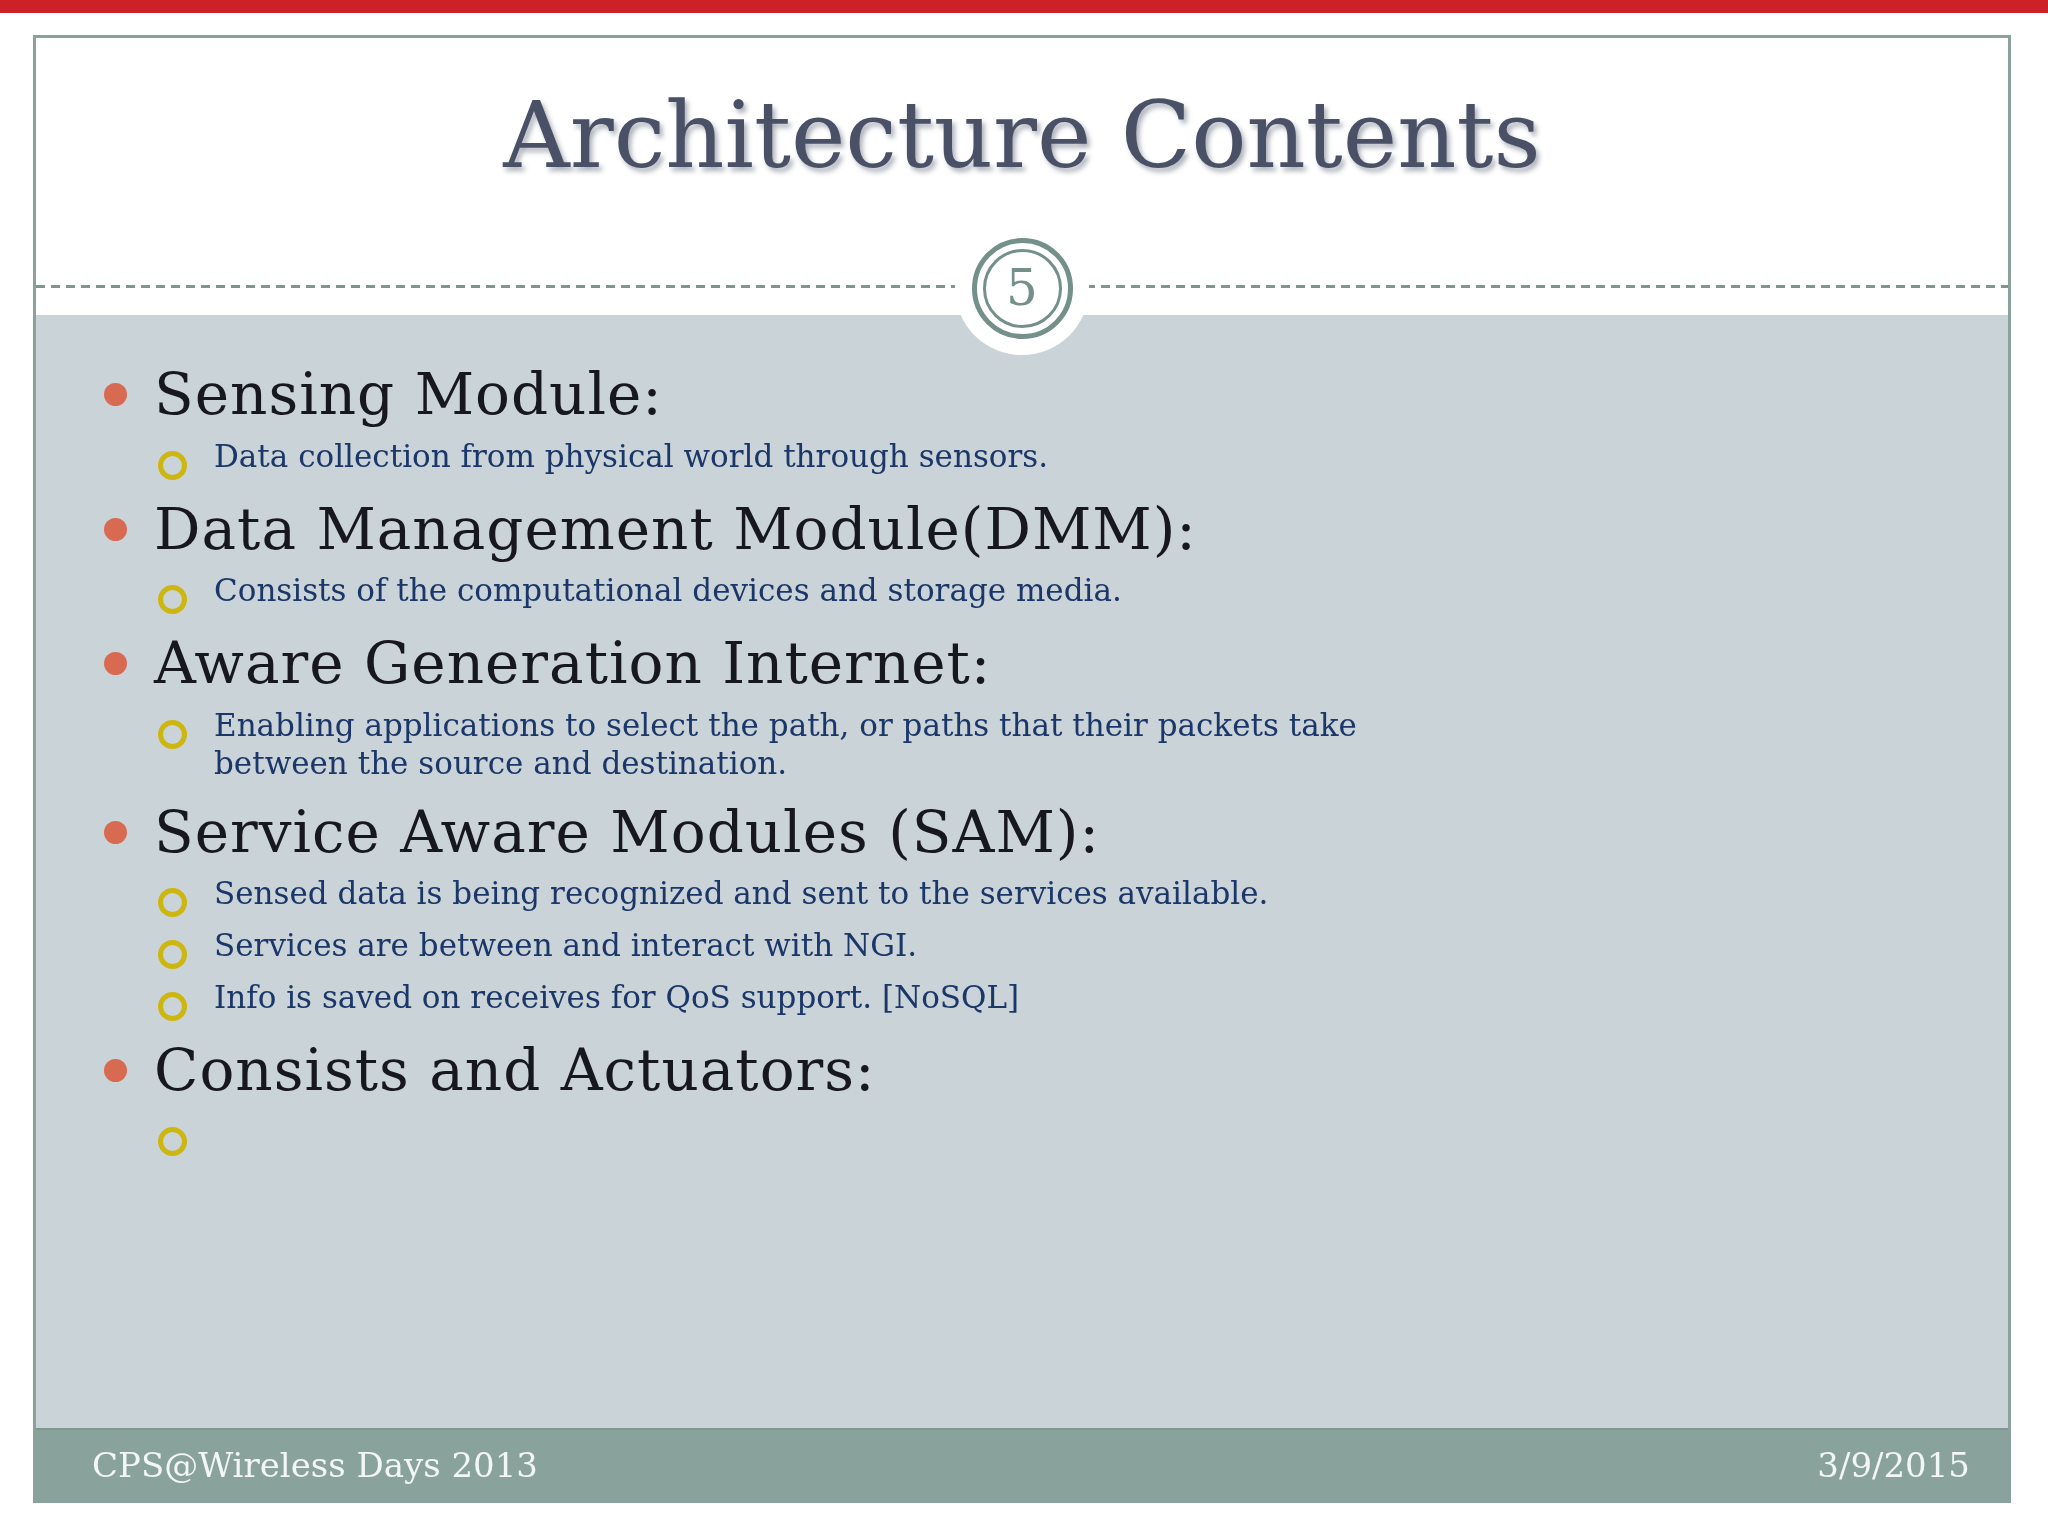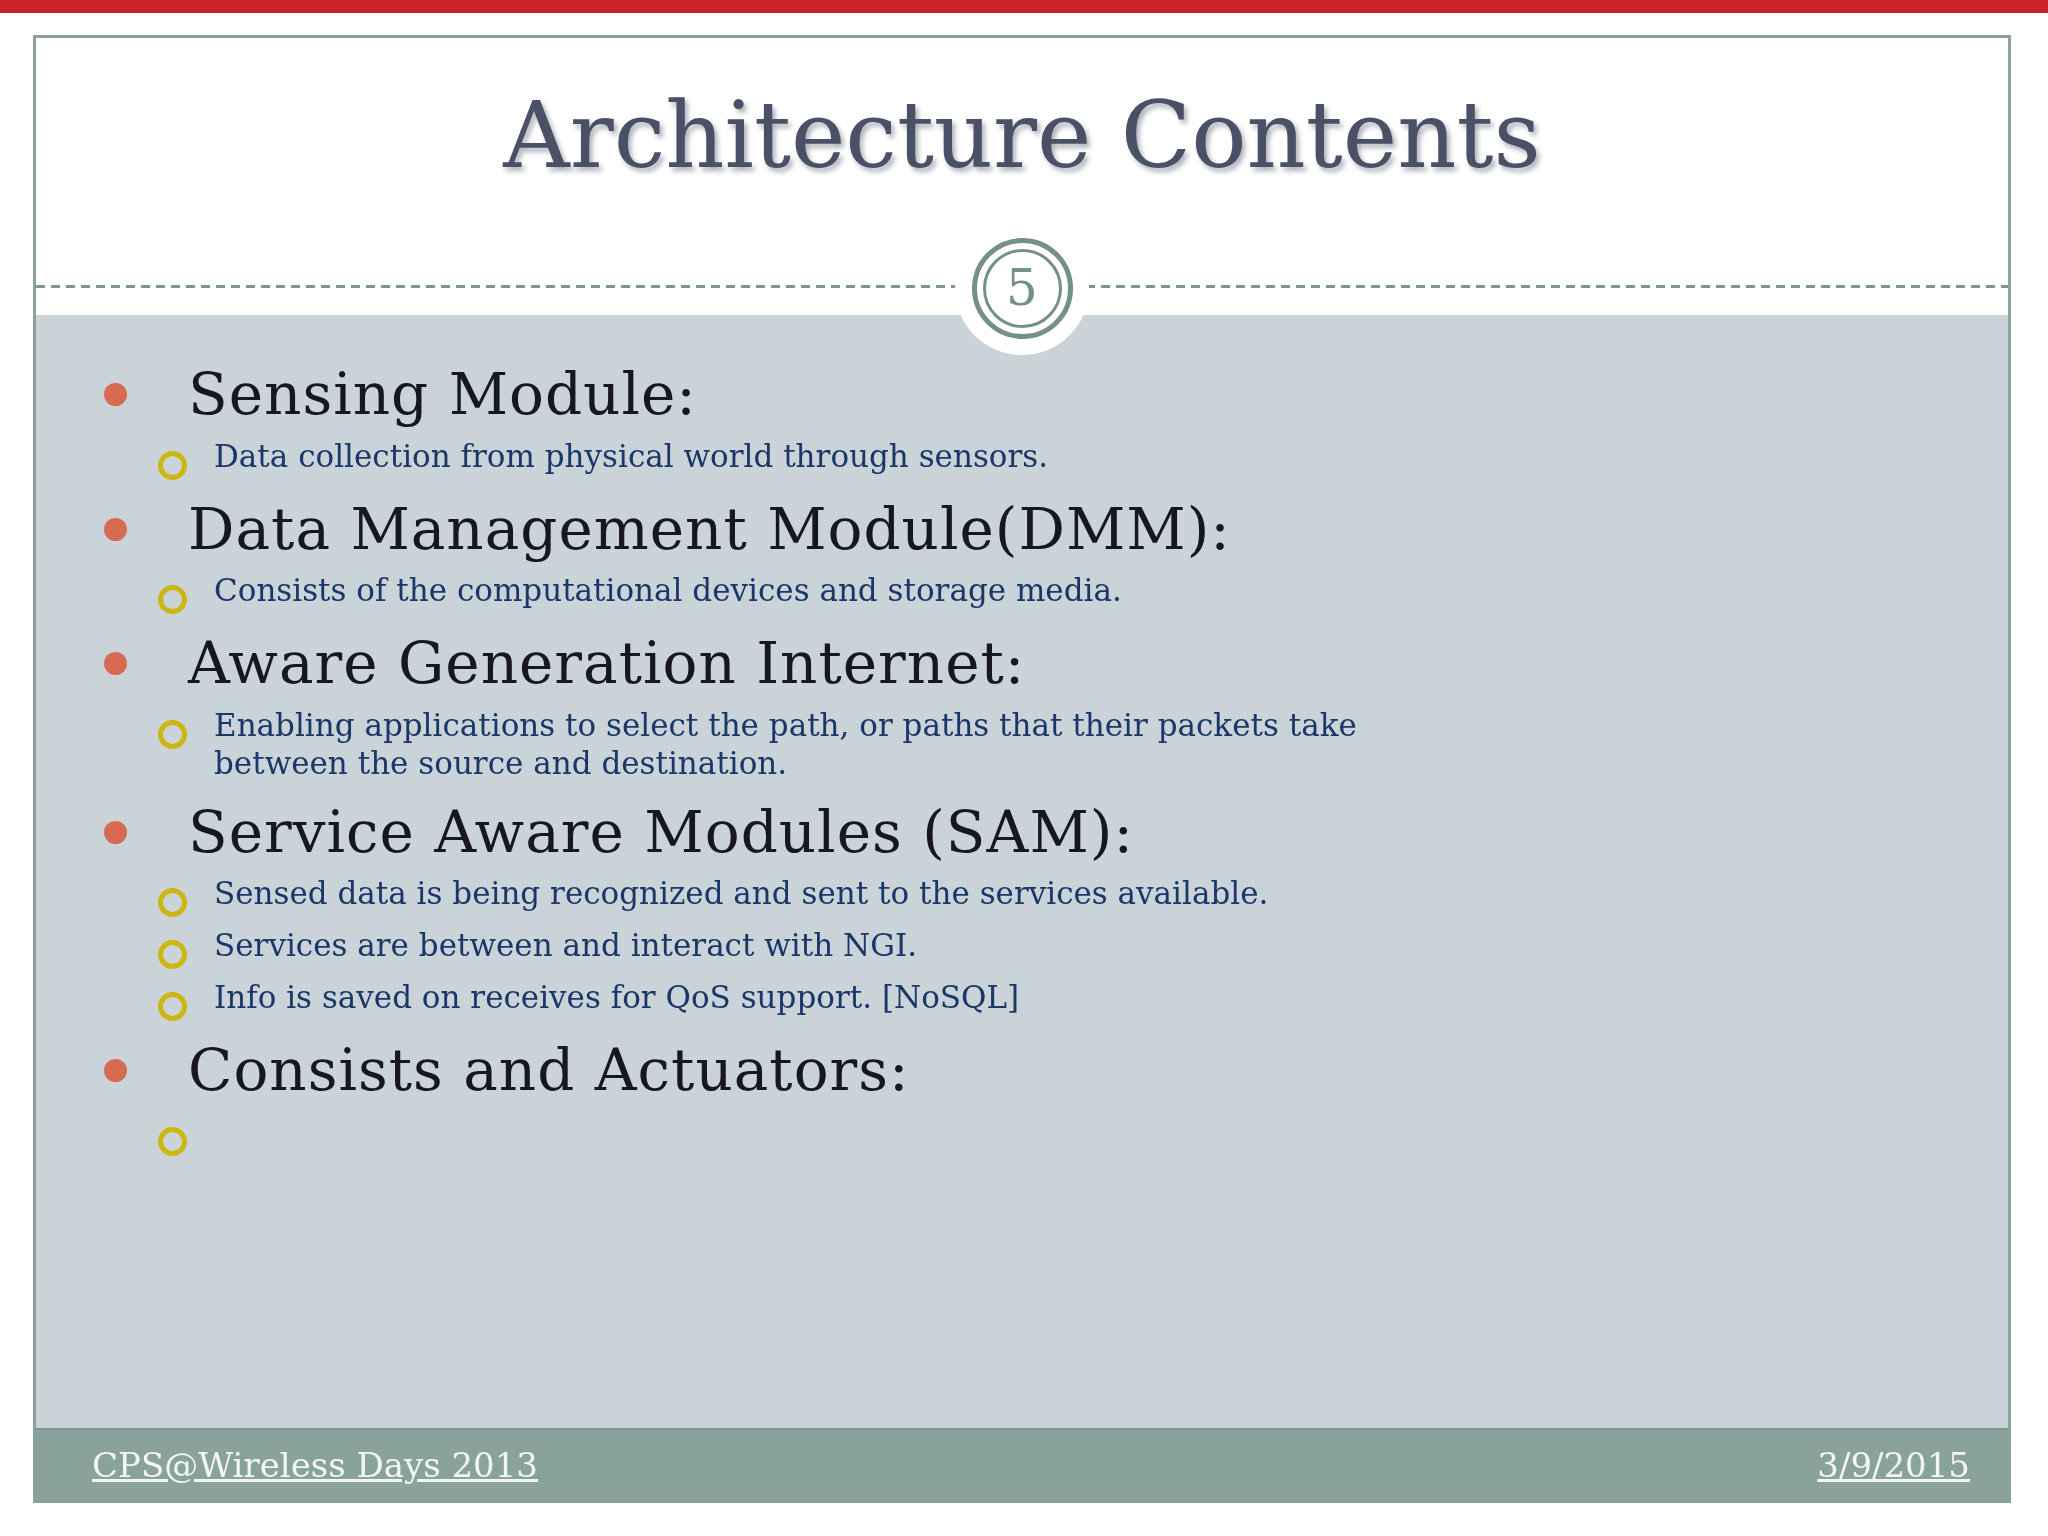--- a/index.html
+++ b/index.html
@@ -24,36 +24,36 @@
          display:flex;align-items:center;justify-content:center;}
   .badge-inner{width:79px;height:79px;box-sizing:border-box;border-radius:50%;
          border:3px solid var(--badge-ring,#73908a);
          display:flex;align-items:center;justify-content:center;}
   .badge-num{font-size:50px;line-height:1;color:var(--badge-ring,#73908a);}
   .content{position:absolute;left:0;right:0;top:277px;bottom:72px;z-index:0;
          box-sizing:border-box;background:var(--content-bg,#cad3d7);
          padding:46px 60px 0 40px;overflow:hidden;}
   .bullets{list-style:none;margin:0;padding:0;}
   .main-item{display:flex;align-items:flex-start;margin-top:16px;
-         font-size:58px;line-height:1.15;color:var(--main-text,#17181f);gap:34px;}
+         font-size:58px;line-height:1.15;color:var(--main-text,#17181f);}
   .main-item:first-child{margin-top:0;}
   .main-bullet{flex:0 0 23px;height:23px;border-radius:50%;
          background:var(--accent-bullet,#d96a52);margin:22px 27px 0 28px;}
   .main-text{letter-spacing:1px;}
   .sub-item{display:flex;align-items:flex-start;margin-top:10px;
          font-size:31px;line-height:1.22;color:var(--body-text,#1b3769);}
   .sub-bullet{flex:0 0 29px;height:29px;box-sizing:border-box;border-radius:50%;
          border:5px solid var(--sub-bullet-ring,#ccb60f);background:transparent;
          margin:13px 27px 0 82px;}
   .sub-text{white-space:pre-wrap;}
   .footer{position:absolute;left:0;right:0;bottom:0;height:72px;z-index:1;
          box-sizing:border-box;background:var(--footer-bg,#8aa29c);
          border-top:2px solid rgba(0,0,0,.08);
          display:flex;align-items:center;justify-content:space-between;
-         padding:0 38px 0 56px;color:var(--footer-text,#f2f6f5);font-size:34px;text-decoration:underline;}
+         padding:0 38px 0 56px;color:var(--footer-text,#f2f6f5);font-size:34px;}
 </style>
 </head>
 <body>
 
 <div class="page">
   <div class="top-strip"></div>
 
   <div class="slide">
     <h1 class="slide-title">Architecture Contents</h1>
 

